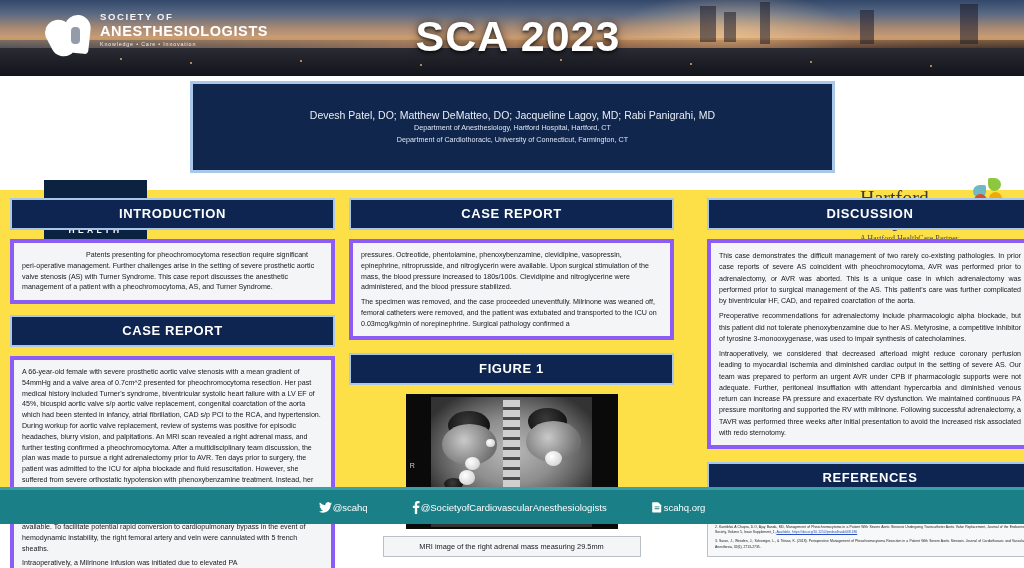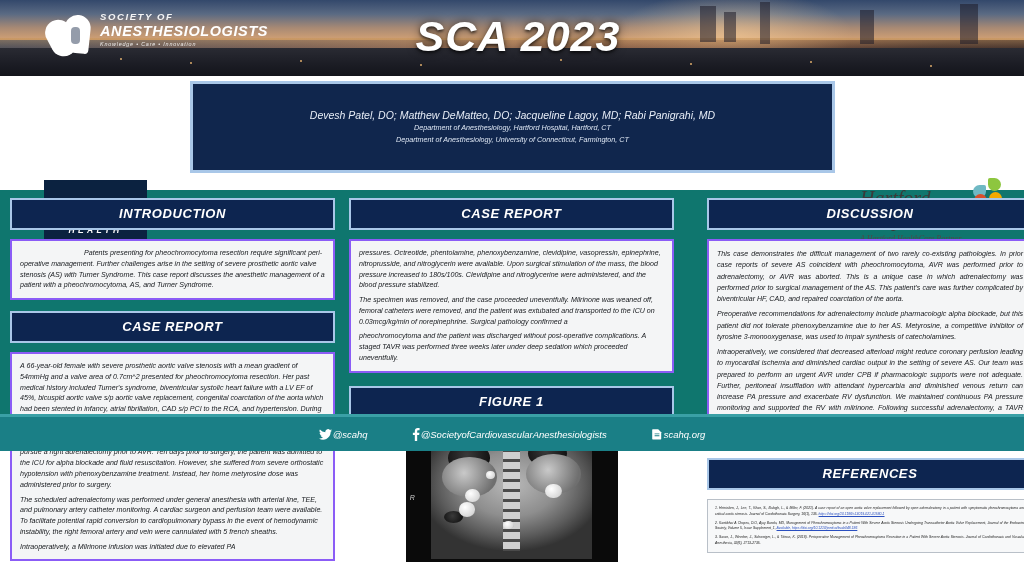--- a/index.html
+++ b/index.html
@@ -2,21 +2,21 @@
 <html><head>
 <meta charset="utf-8">
 <style>
   * { box-sizing: border-box; margin: 0; padding: 0; }
   html, body {
     width: 1024px; height: 568px;
     font-family: "Liberation Sans", sans-serif;
     background: #ffffff;
     overflow: hidden;
   }
-  .poster { position: relative; width: 1024px; height: 451px; background: #0f766e; font-style: italic; }
+  .poster { position: relative; width: 1024px; height: 524px; background: #fde047; }
 
   
   .banner {
     position: absolute; left: 0; top: 0; width: 1024px; height: 76px;
     overflow: hidden;
     background: linear-gradient(170deg, #2d3f5e 0%, #3c5170 18%, #7d6a6a 38%, #b98a6e 52%, #8d5f4e 66%, #3b2e32 82%, #241d22 100%);
   }
   .banner-sky {
     position: absolute; left: 0; top: 0; width: 100%; height: 40px;
     background: linear-gradient(180deg, #33486b 0%, #5a6a83 35%, #a98a74 70%, #d3a174 100%);
@@ -109,21 +109,21 @@
   .col-left  { left: 10px;  width: 325px; }
   .col-mid   { left: 349px; width: 325px; }
   .col-right { left: 707px; width: 326px; }
 
   .sec-head {
     background: #0d2550; color: #fff; text-align: center;
     font-size: 13px; font-weight: bold; letter-spacing: .6px;
     padding: 6px 0 7px; border: 2px solid #a9c7e8;
   }
   .sec-body {
-    border: 2px solid #8b5cf6; background: #f4f5f6;
+    border: 4px solid #8b5cf6; background: #f4f5f6;
     padding: 7px 8px; margin-top: 9px;
     font-size: 7.1px; line-height: 1.52; color: #15181c; text-align: left;
   }
   .sec-body.justify { text-align: justify; font-size: 7.05px; line-height: 1.6; }
   .sec-body p { margin-bottom: 0; }
   .sec-body p + p { margin-top: 4px; }
   .indent { display: inline-block; width: 64px; }
 
   .figure-img {
     width: 212px; height: 135px; margin: 9px auto 0; display: block;
@@ -224,21 +224,21 @@
 
   <div class="title-strip">
     <div class="uconn-logo">
       <div class="u1">UCONN</div>
       <div class="u2">HEALTH</div>
     </div>
 
     <div class="title-box">
       <div class="title-authors">Devesh Patel, DO; Matthew DeMatteo, DO; Jacqueline Lagoy, MD; Rabi Panigrahi, MD</div>
       <div class="title-affil">Department of Anesthesiology, Hartford Hospital, Hartford, CT</div>
-      <div class="title-affil">Department of Anesthesiology, University of Connecticut, Farmington, CT</div>
+      <div class="title-affil">Department of Cardiothoracic, University of Connecticut, Farmington, CT</div>
     </div>
 
     <div class="hartford-logo">
       <div class="pinwheel">
         <div class="pw a"></div>
           <div class="pw b"></div>
           <div class="pw c"></div>
           <div class="pw d"></div>
       </div>
       <div class="h1">Hartford</div>
@@ -259,21 +259,20 @@
       <p>The scheduled adrenalectomy was performed under general anesthesia with arterial line, TEE, and pulmonary artery catheter monitoring.  A cardiac surgeon and perfusion team were available. To facilitate potential rapid conversion to cardiopulmonary bypass in the event of hemodynamic instability, the right femoral artery and vein were cannulated with 5 french sheaths.</p>
       <p>Intraoperatively, a Milrinone infusion was initiated due to elevated PA</p>
     </div>
   </div>
 
   <div class="col col-mid">
     <div class="sec-head">CASE REPORT</div>
     <div class="sec-body">
       <p>pressures.  Octreotide, phentolamine, phenoxybenzamine, clevidipine, vasopressin, epinephrine, nitroprusside, and nitroglycerin were available. Upon surgical  stimulation of the mass, the blood pressure increased to 180s/100s. Clevidipine and nitroglycerine were administered, and the blood pressure stabilized.</p>
       <p>The specimen was removed, and the case proceeded uneventfully.   Milrinone was weaned off, femoral catheters were removed, and the patient was extubated and transported to the ICU on 0.03mcg/kg/min of norepinephrine.  Surgical pathology confirmed a</p>
-      <p>pheochromocytoma and the patient was discharged without post-operative complications. A staged TAVR was performed three weeks later under deep sedation which proceeded uneventfully.</p>
     </div>
 
     <div class="sec-head" style="margin-top:13px;">FIGURE 1</div>
 
     <div class="figure-img">
       <div class="mri-body"></div>
       <div class="mri-dark d1"></div>
       <div class="mri-dark d2"></div>
       <div class="mri-kidney l"></div>
       <div class="mri-kidney r"></div>

